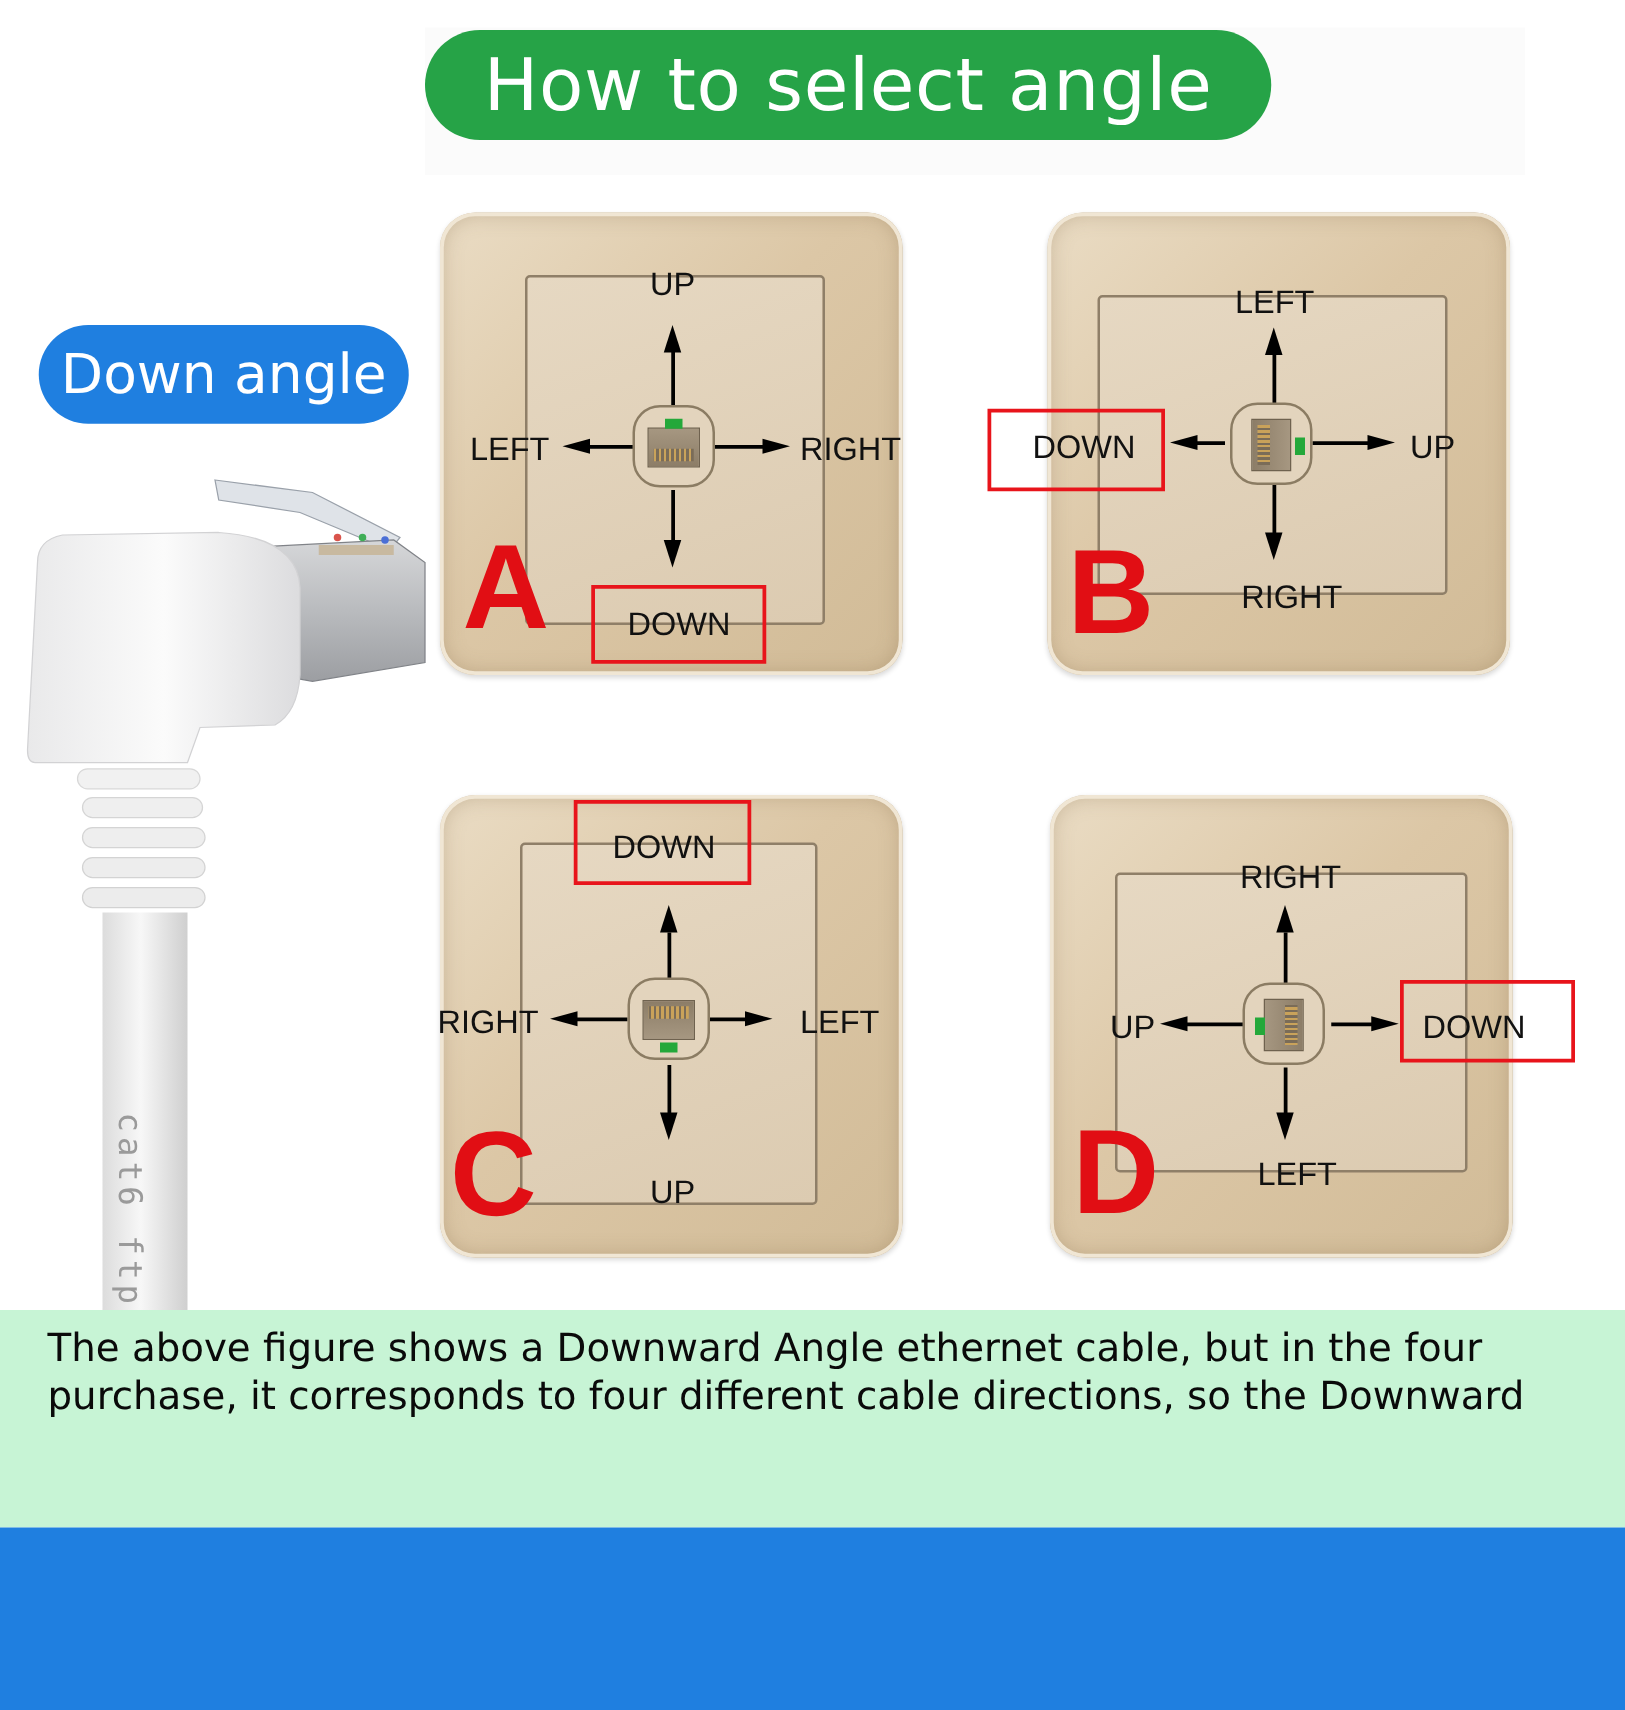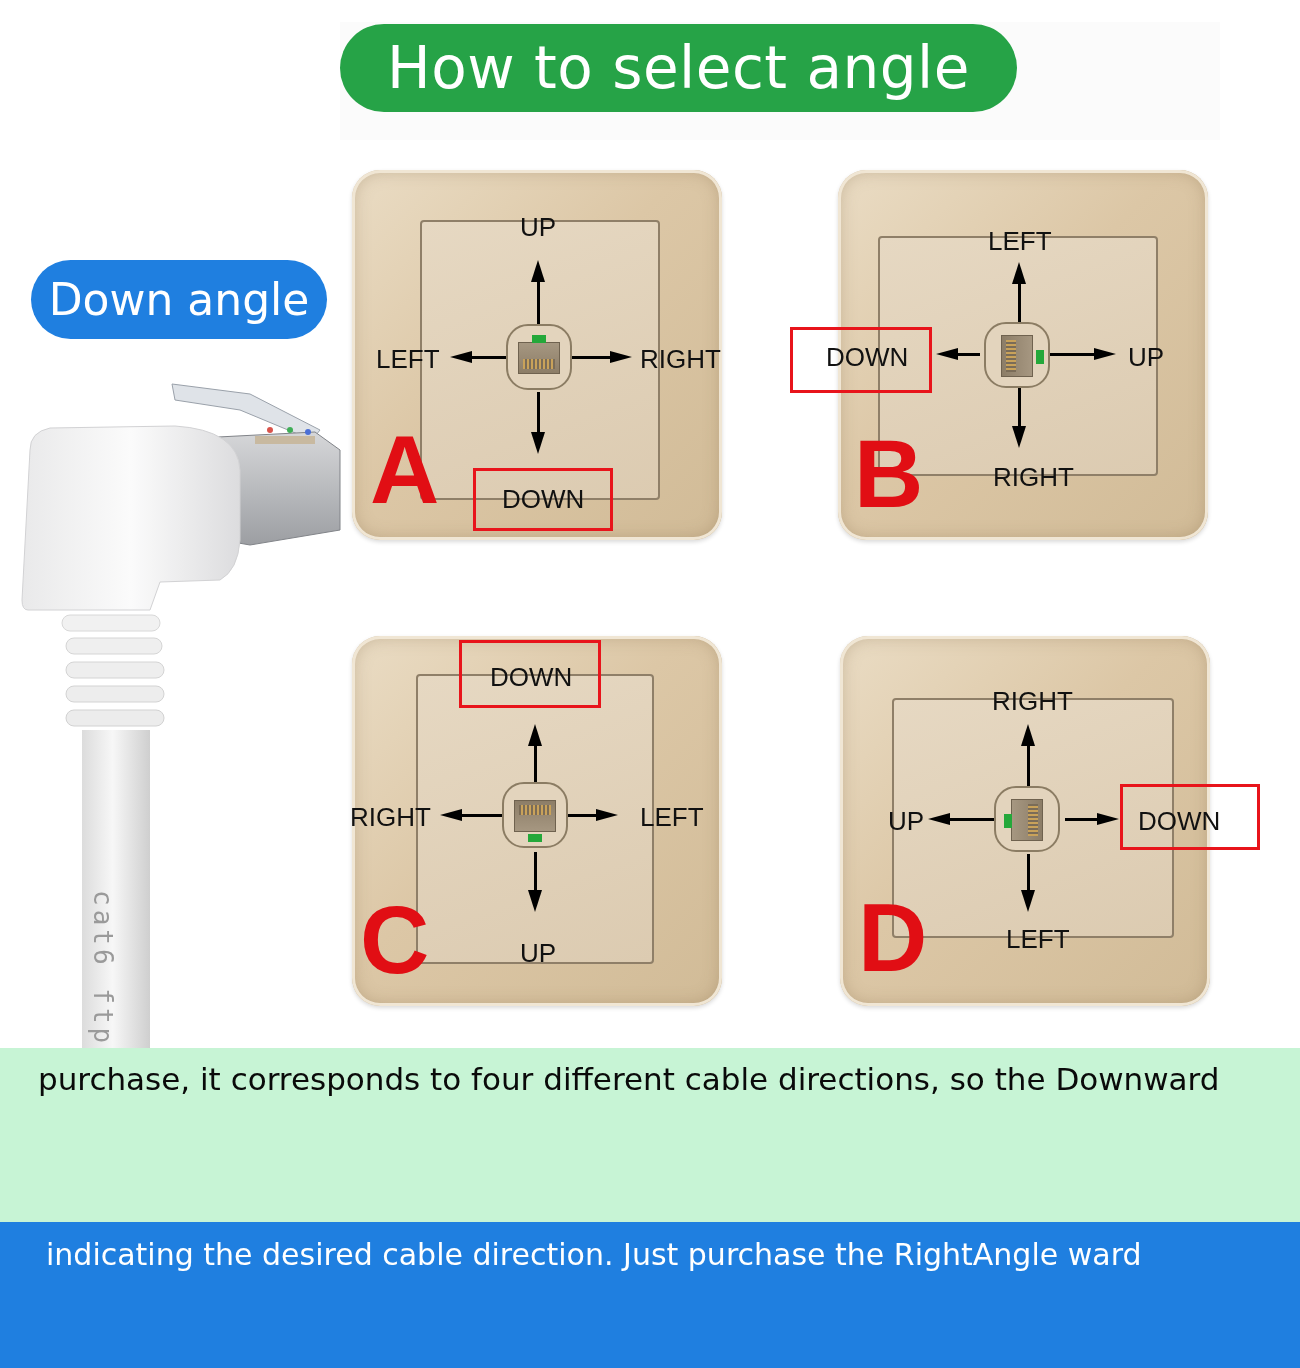--- a/index.html
+++ b/index.html
@@ -220,18 +220,18 @@
   </div>
   <span class="dir-label" style="left:152px; top:52px;">RIGHT</span>
   <span class="dir-label" style="left:48px; top:172px;">UP</span>
   <span class="dir-label" style="left:298px; top:172px;">DOWN</span>
   <span class="dir-label" style="left:166px; top:290px;">LEFT</span>
   <div class="hl-box" style="left:280px; top:148px; width:140px; height:66px;"></div>
   <span class="plate-letter" style="left:18px; top:254px;">D</span>
 </div>
 
 <div class="info-green">
+  <span class="info-line">The above figure shows a Downward Angle ethernet cable, but in the four</span>
   <span class="info-line">purchase, it corresponds to four different cable directions, so the Downward</span>
 </div>
 
 <div class="info-blue">
-  <span class="info-line">indicating the desired cable direction. Just purchase the RightAngle ward</span>
 </div>
 
 </body></html>

